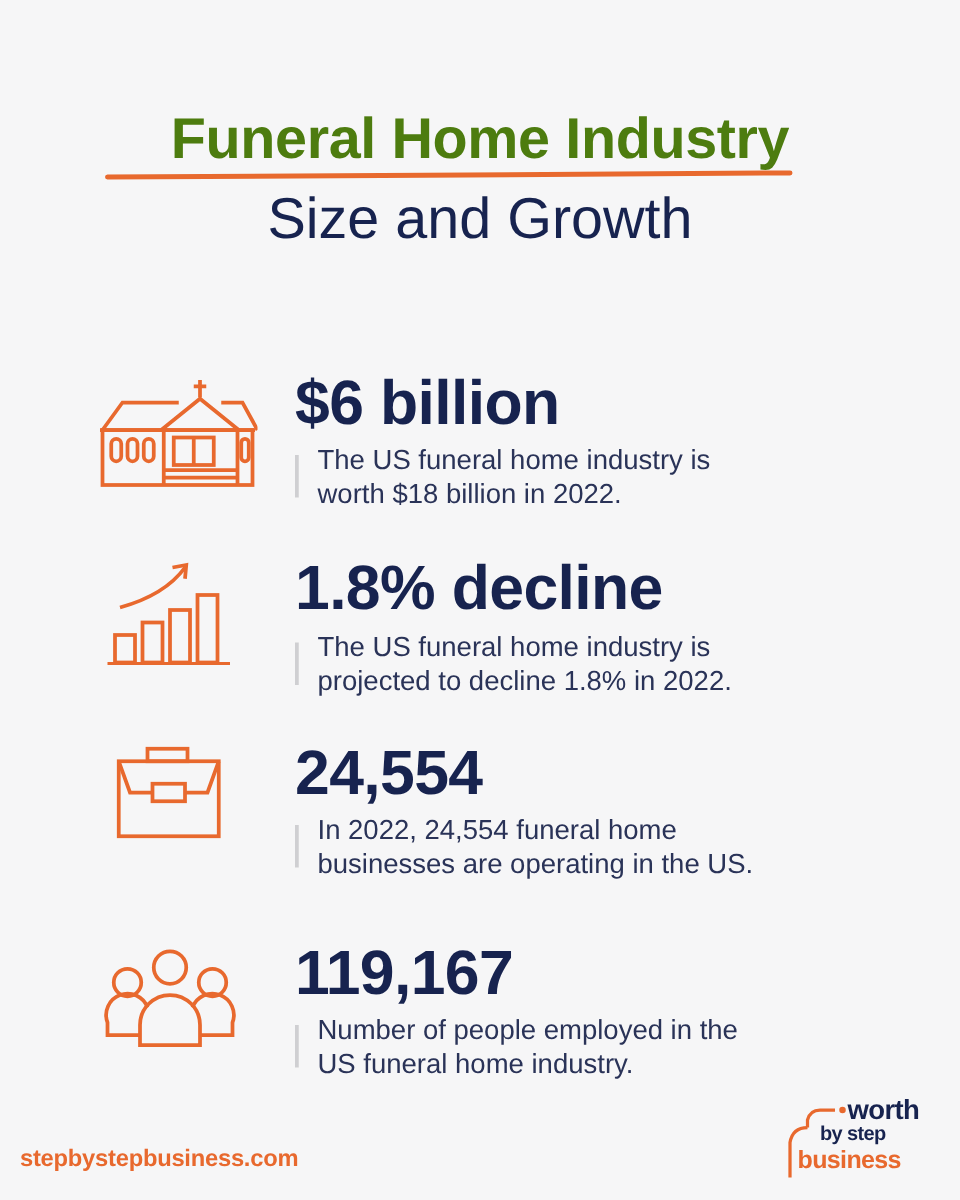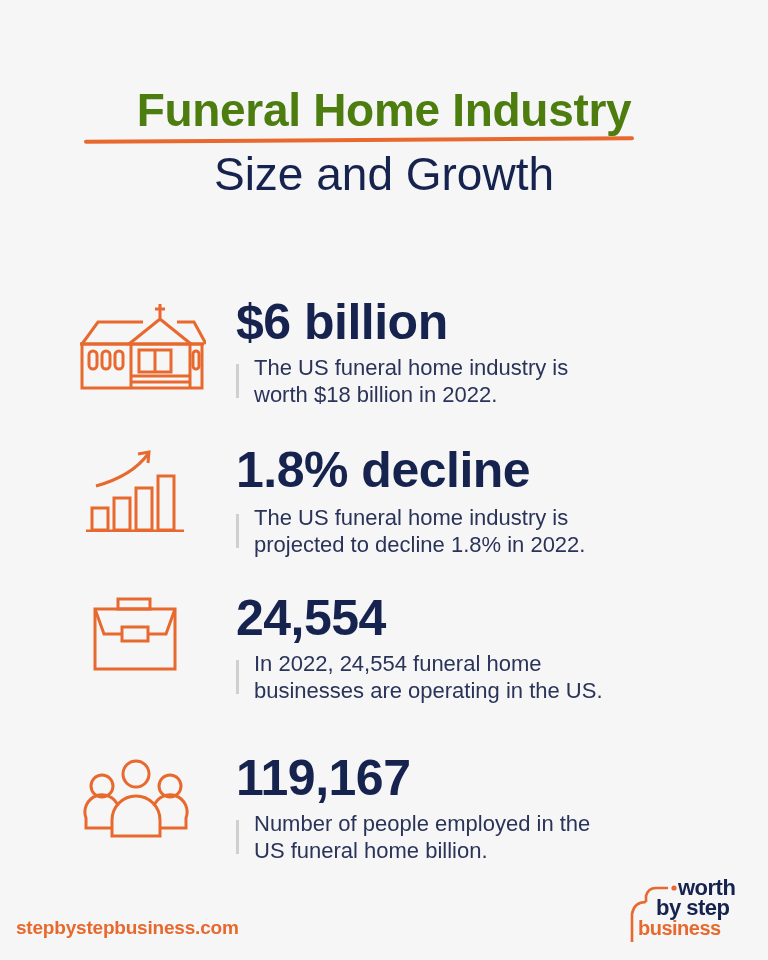--- a/index.html
+++ b/index.html
@@ -39,21 +39,21 @@
   }
   .footer-url {
     position: absolute; left: 16px; top: 917px; font-size: 19px; font-weight: bold;
     color: #e8692e; letter-spacing: -0.2px;
   }
   .logo { position: absolute; left: 626px; top: 878px; width: 120px; height: 66px; }
   .logo .l1, .logo .l2, .logo .l3 {
     position: absolute; font-weight: bold; line-height: 20px; letter-spacing: -0.5px;
   }
   .logo .l1 { left: 52px; top: 0; font-size: 22px; color: #17234f; }
-  .logo .l2 { left: 30px; top: 20px; font-size: 22px; color: #17234f; text-align: center; }
+  .logo .l2 { left: 30px; top: 20px; font-size: 16px; color: #17234f; text-align: center; }
   .logo .l3 { left: 12px; top: 40px; font-size: 20px; color: #e8692e; }
   .logo svg { position: absolute; left: 0; top: 0; width: 60px; height: 66px; }
 </style>
 </head>
 <body>
 
 <div>
 
   <div class="title-wrap">
     <h1 class="title">Funeral Home Industry</h1>
@@ -130,21 +130,21 @@
         <circle cx="20" cy="30" r="11"></circle>
         <circle cx="88" cy="30" r="11"></circle>
         <path d="M30 80 V64 A24 24 0 0 1 78 64 V80 Z"></path>
         <path d="M30 72 H4 V62 A16 16 0 0 1 36 50"></path>
         <path d="M78 72 H104 V62 A16 16 0 0 0 72 50"></path>
       </svg>
     </div>
     <div class="stat-value" style="top:2px;">119,167</div>
     <div class="stat-bar" style="top:72px;"></div>
     <div class="stat-desc" style="top:62px;">Number of people employed in the</div>
-    <div class="stat-desc" style="top:89px;">US funeral home billion.</div>
+    <div class="stat-desc" style="top:89px;">US funeral home industry.</div>
   </div>
 
   <div class="footer-url">stepbystepbusiness.com</div>
 
   <div class="logo">
     <svg viewBox="0 0 60 66" fill="none" stroke="#e8692e" stroke-width="2.6">
       <path d="M42 10 H30 Q22 10 20 18 L20 24"></path>
       <path d="M20 24 Q8 24 6 36 L6 64"></path>
       <circle cx="48" cy="10" r="2.6" fill="#e8692e" stroke="none"></circle>
     </svg>

